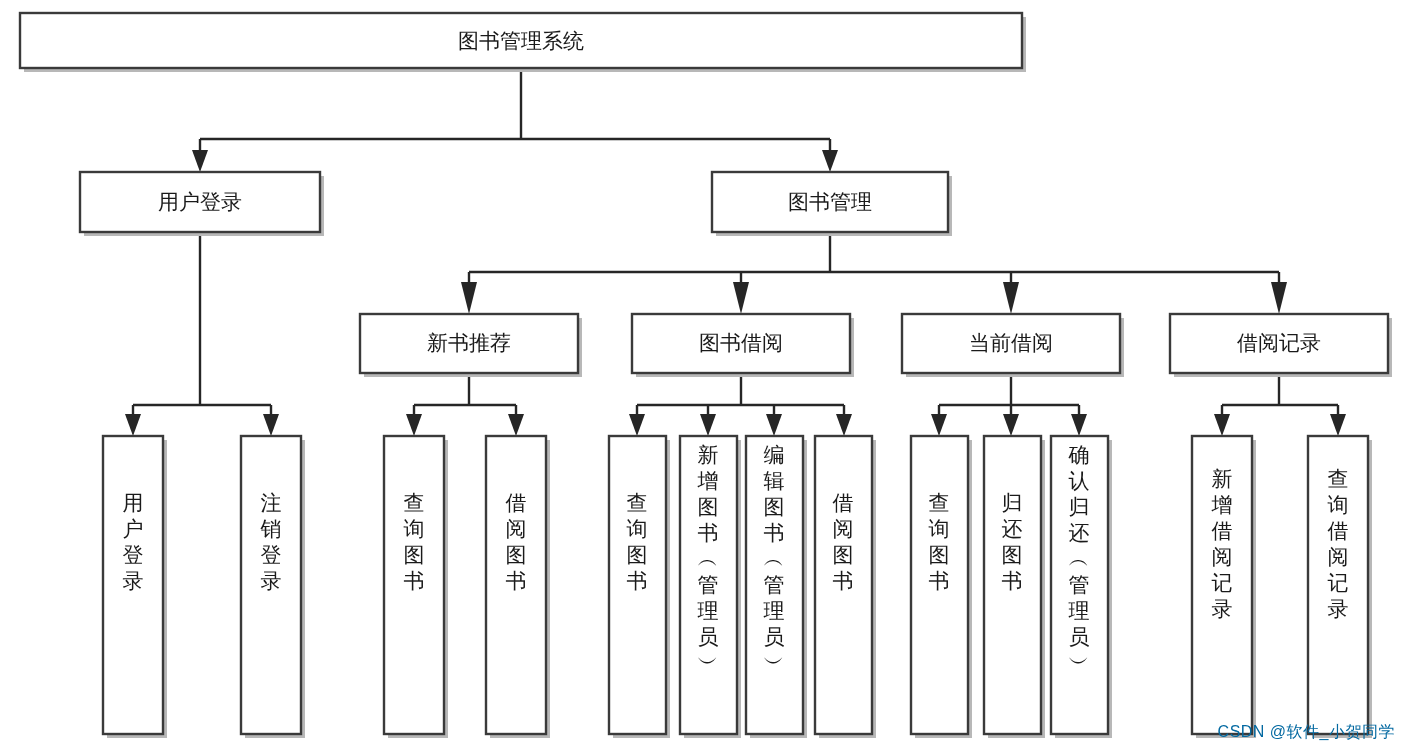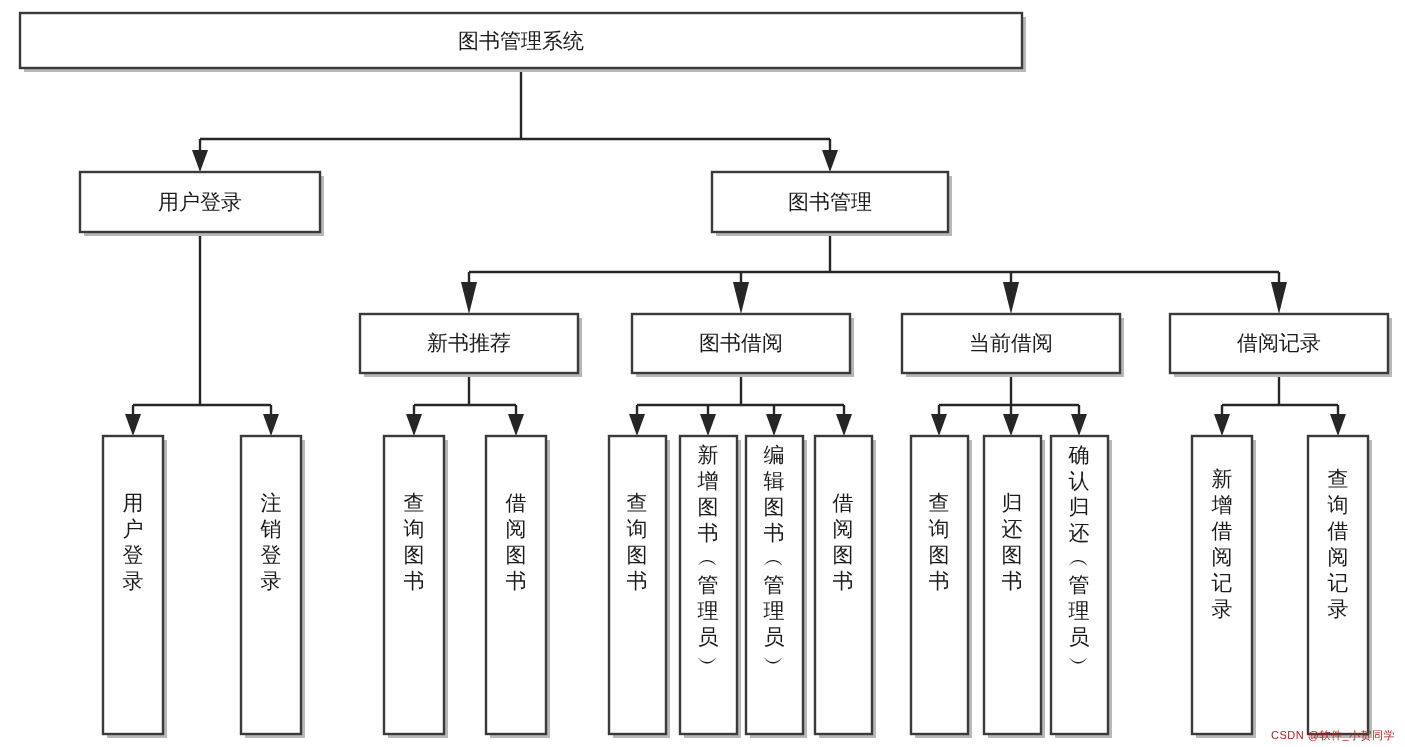--- a/index.html
+++ b/index.html
@@ -57,22 +57,22 @@
     font-family: "Liberation Sans", "DejaVu Sans", sans-serif;
     font-size: 21px;
     fill: #1a1a1a;
     text-anchor: middle;
   }
   .watermark {
     position: absolute;
     right: 10px;
     bottom: 4px;
     font-family: "Liberation Sans", "DejaVu Sans", sans-serif;
-    font-size: 11px;
-    color: #b91c1c;
+    font-size: 16px;
+    color: #0369a1;
     white-space: nowrap;
     letter-spacing: 0.5px;
     user-select: none;
   }
 </style>
 </head>
 <body>
 
 <div id="diagram-root">
 

